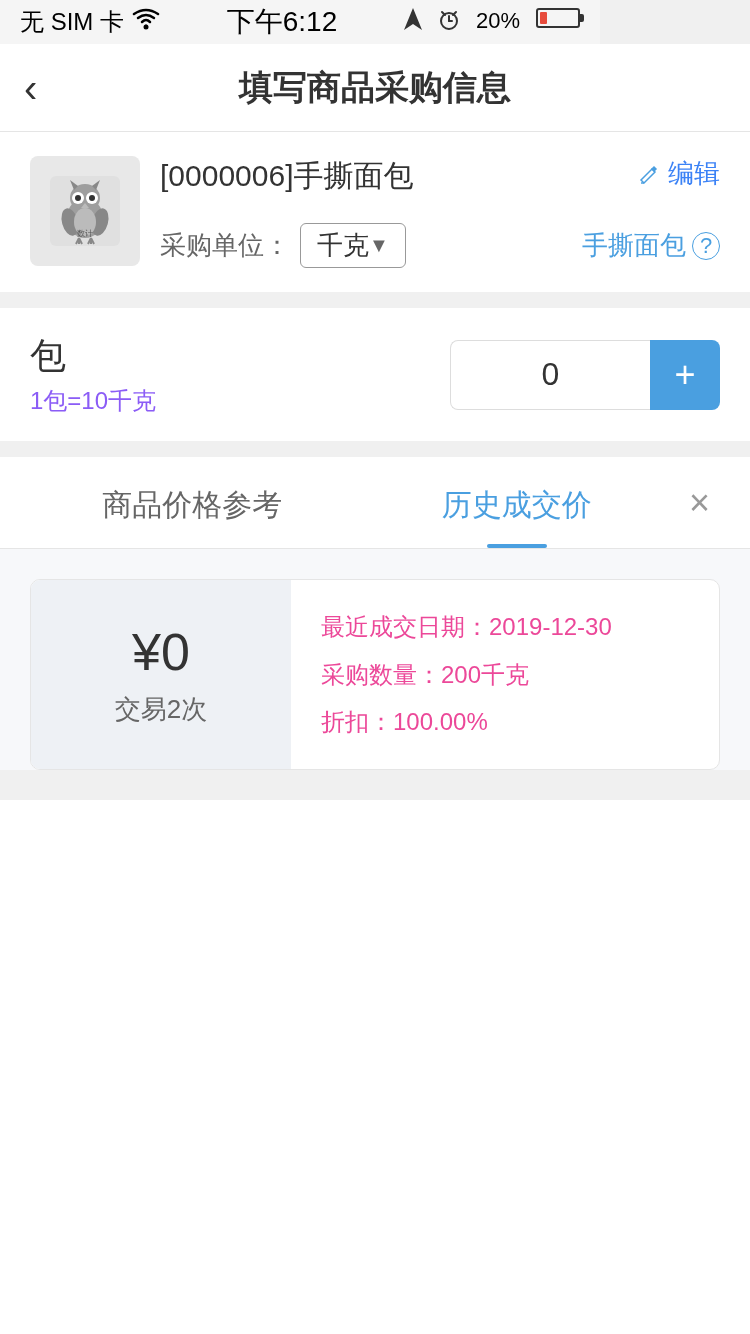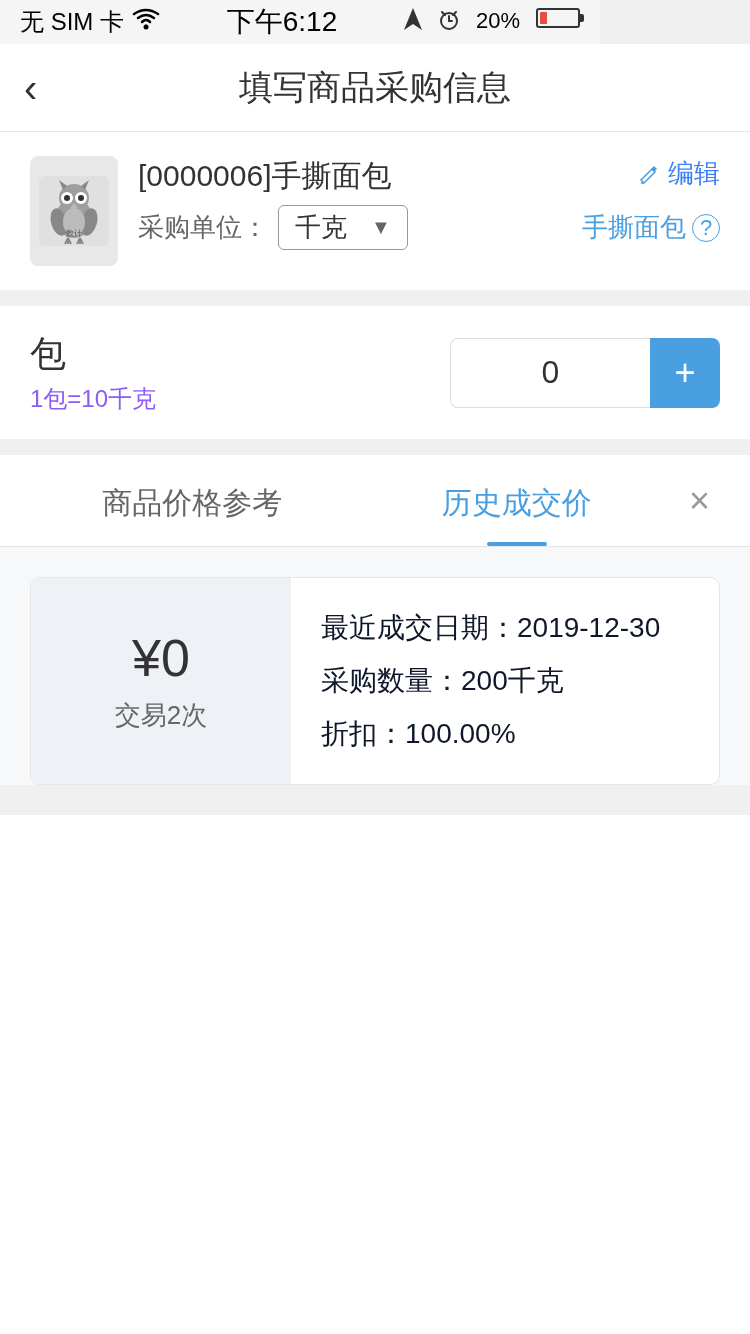--- a/index.html
+++ b/index.html
@@ -69,37 +69,37 @@
     .nav-back {
       position: absolute;
       left: 24px;
       font-size: 40px;
       color: #333;
       cursor: pointer;
       line-height: 1;
     }
     .nav-title {
       font-size: 34px;
-      font-weight: 400;
+      font-weight: 700;
       color: #333;
     }
 
     
     .product-card {
       background: #fff;
       padding: 24px 30px;
       margin-top: 0;
     }
     .product-header {
       display: flex;
       align-items: flex-start;
       gap: 20px;
     }
     .product-thumb {
-      width: 88px;
+      width: 110px;
       height: 110px;
       background: #e8e8e8;
       border-radius: 8px;
       display: flex;
       align-items: center;
       justify-content: center;
       flex-shrink: 0;
       overflow: hidden;
     }
     .owl-logo {
@@ -123,38 +123,38 @@
     }
     .edit-btn {
       font-size: 26px;
       color: #3b82f6;
       display: flex;
       align-items: center;
       gap: 4px;
       white-space: nowrap;
     }
     .product-unit-row {
-      margin-top: 8px;
+      margin-top: 26px;
       display: flex;
       align-items: center;
       justify-content: space-between;
     }
     .unit-label {
       font-size: 26px;
       color: #666;
     }
     .unit-selector {
       border: 1px solid #999;
       border-radius: 6px;
       padding: 4px 16px;
       font-size: 26px;
       color: #333;
       display: flex;
       align-items: center;
-      gap: 24px;
+      gap: 0;
     }
     .unit-selector-arrow {
       font-size: 20px;
       color: #666;
     }
     .price-ref-btn {
       font-size: 26px;
       color: #4a9fe0;
       display: flex;
       align-items: center;
@@ -293,22 +293,22 @@
     }
     .history-card-right {
       flex: 1;
       padding: 30px 30px;
       display: flex;
       flex-direction: column;
       justify-content: center;
       gap: 14px;
     }
     .history-detail-row {
-      font-size: 28px;
-      color: #0f172a;
+      font-size: 24px;
+      color: #ec4899;
       line-height: 1.4;
     }
 
     
     .bottom-space {
       background: #fff;
       flex: 1;
       min-height: 600px;
     }
   </style>

